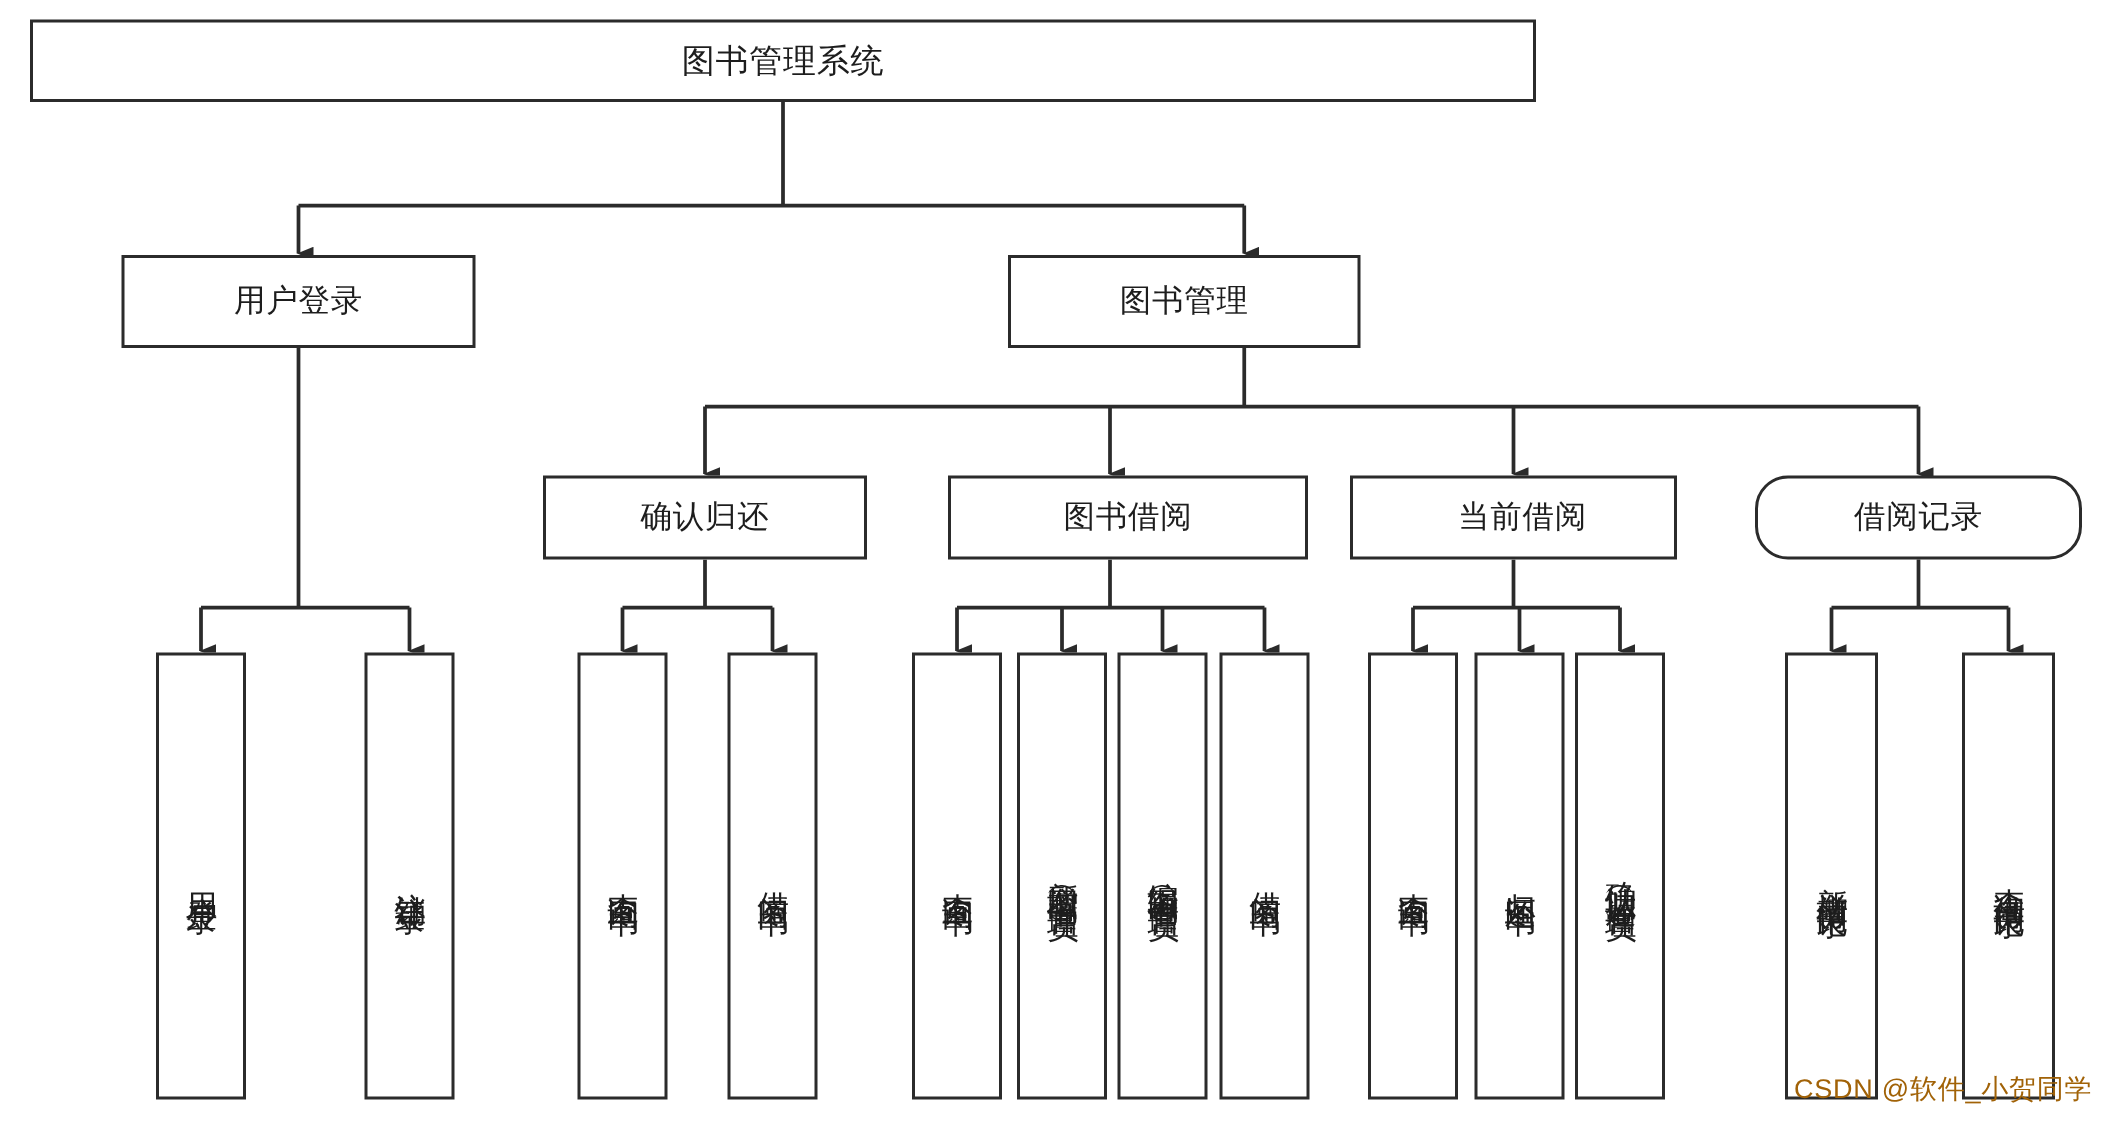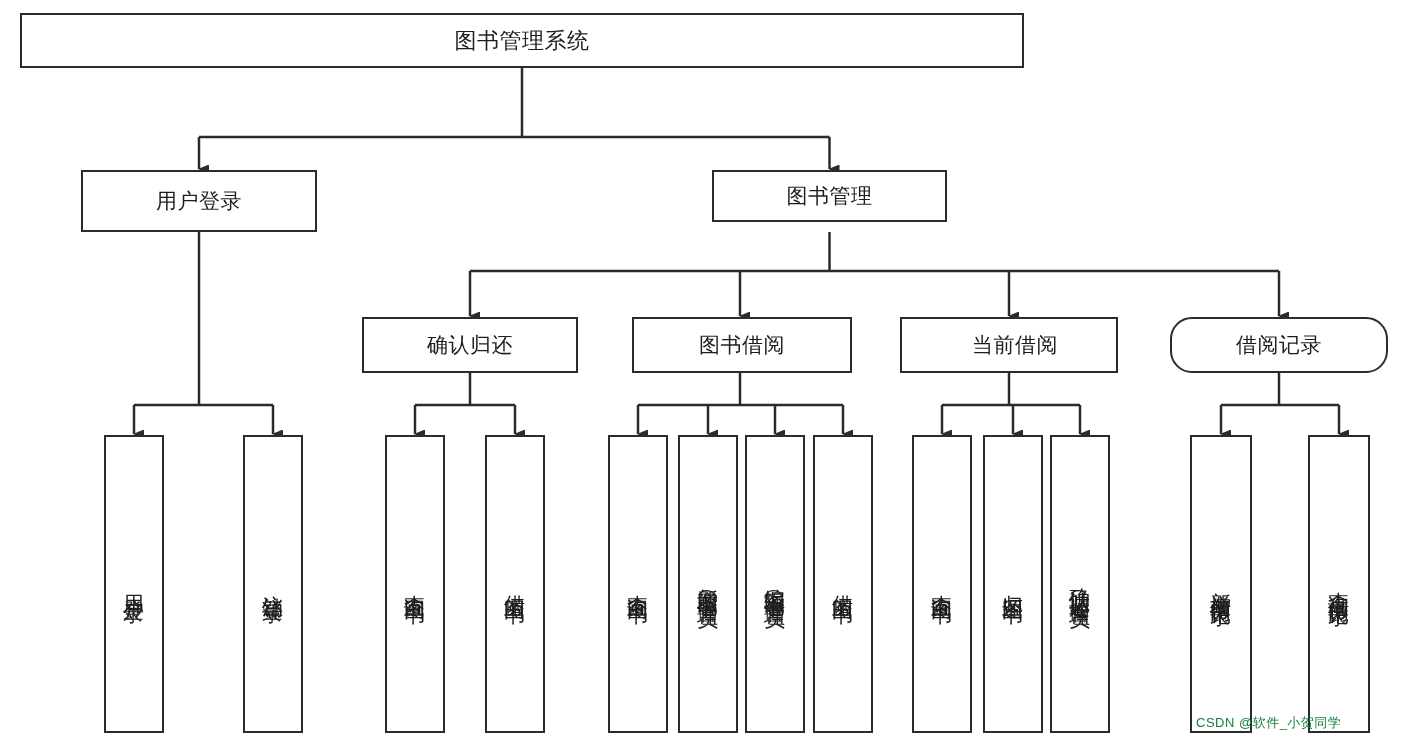--- a/index.html
+++ b/index.html
@@ -50,22 +50,22 @@
     text-orientation: upright;
     font-size: 21px;
     letter-spacing: 3px;
     line-height: 1;
   }
   .node.root .node-label {
     font-size: 22px;
   }
   .watermark {
     position: absolute;
-    color: #15803d;
-    font-size: 13px;
+    color: #a16207;
+    font-size: 18px;
     letter-spacing: 0.5px;
     white-space: nowrap;
     user-select: none;
   }
 </style>
 </head>
 <body>
 
 <div id="diagram-root">
   <svg class="edges" viewBox="0 0 1405 747">
@@ -110,27 +110,27 @@
         <line x1="1339" y1="405" x2="1339" y2="434" stroke="#2b2b2b" stroke-width="2.5" marker-end="url(#arrowhead)"></line>
       </g>
   </svg>
   <div id="node-layer">
       <div class="node horizontal root" style="left: 20px; top: 13px; width: 1004px; height: 55px;">
         <span class="node-label">图书管理系统</span>
       </div>
       <div class="node horizontal" style="left: 81px; top: 170px; width: 236px; height: 62px;">
         <span class="node-label">用户登录</span>
       </div>
-      <div class="node horizontal" style="left: 712px; top: 170px; width: 235px; height: 52px;">
+      <div class="node horizontal" style="left: 672px; top: 170px; width: 235px; height: 62px;">
         <span class="node-label">图书管理</span>
       </div>
       <div class="node horizontal" style="left: 362px; top: 317px; width: 216px; height: 56px;">
         <span class="node-label">确认归还</span>
       </div>
-      <div class="node horizontal" style="left: 632px; top: 317px; width: 220px; height: 56px;">
+      <div class="node horizontal" style="left: 632px; top: 317px; width: 240px; height: 56px;">
         <span class="node-label">图书借阅</span>
       </div>
       <div class="node horizontal" style="left: 900px; top: 317px; width: 218px; height: 56px; padding-left: 12px;">
         <span class="node-label">当前借阅</span>
       </div>
       <div class="node horizontal" style="left: 1170px; top: 317px; width: 218px; height: 56px; border-radius: 22px;">
         <span class="node-label">借阅记录</span>
       </div>
       <div class="node vertical" style="left: 104px; top: 435px; width: 60px; height: 298px;">
         <span class="node-label">用户登录</span>

